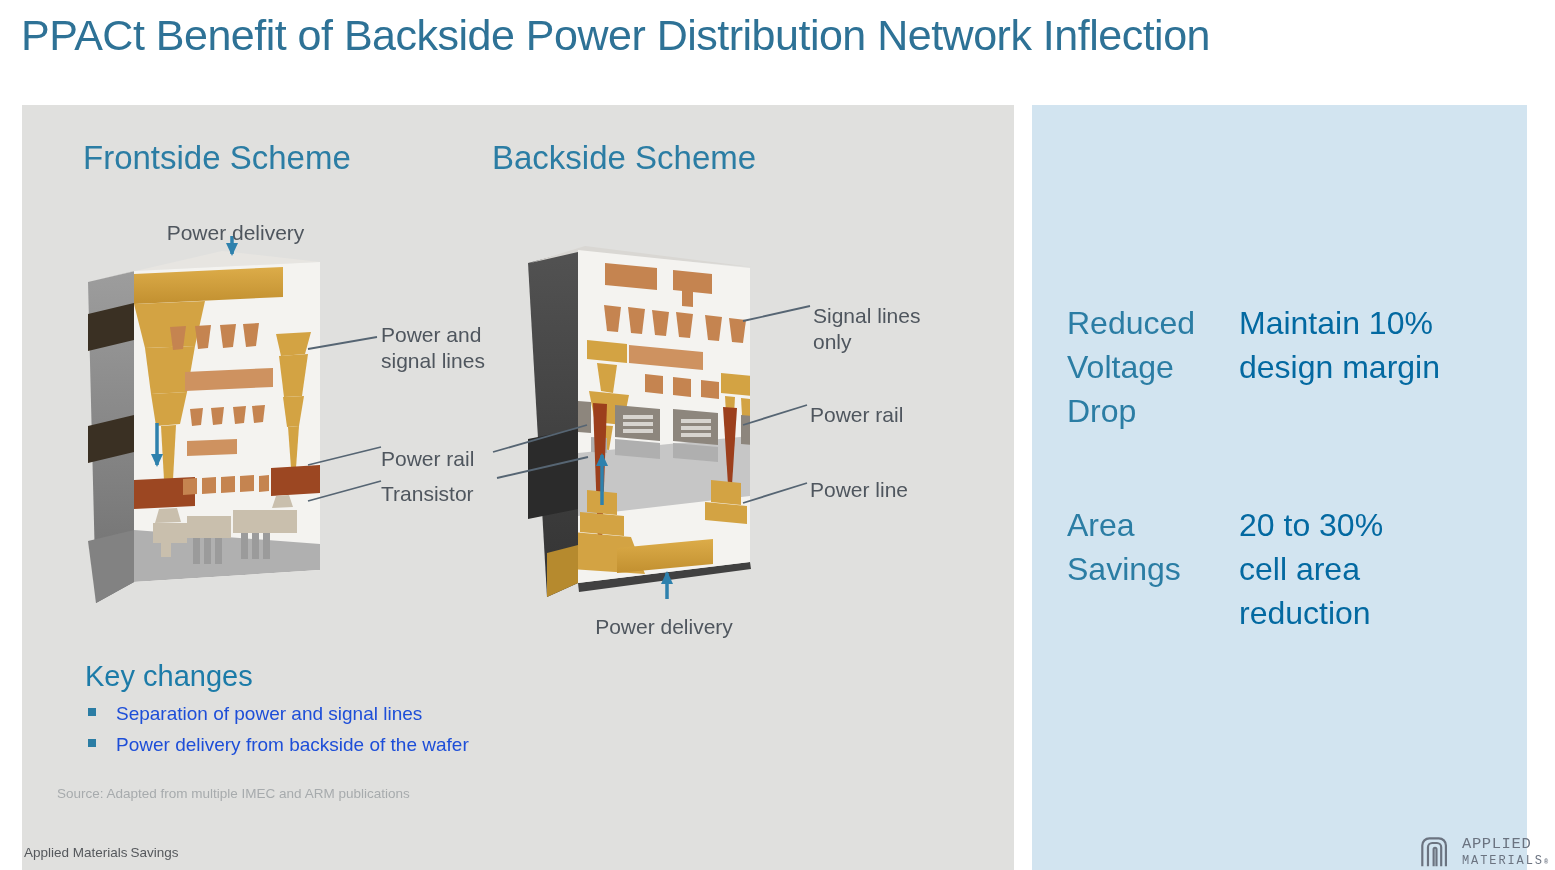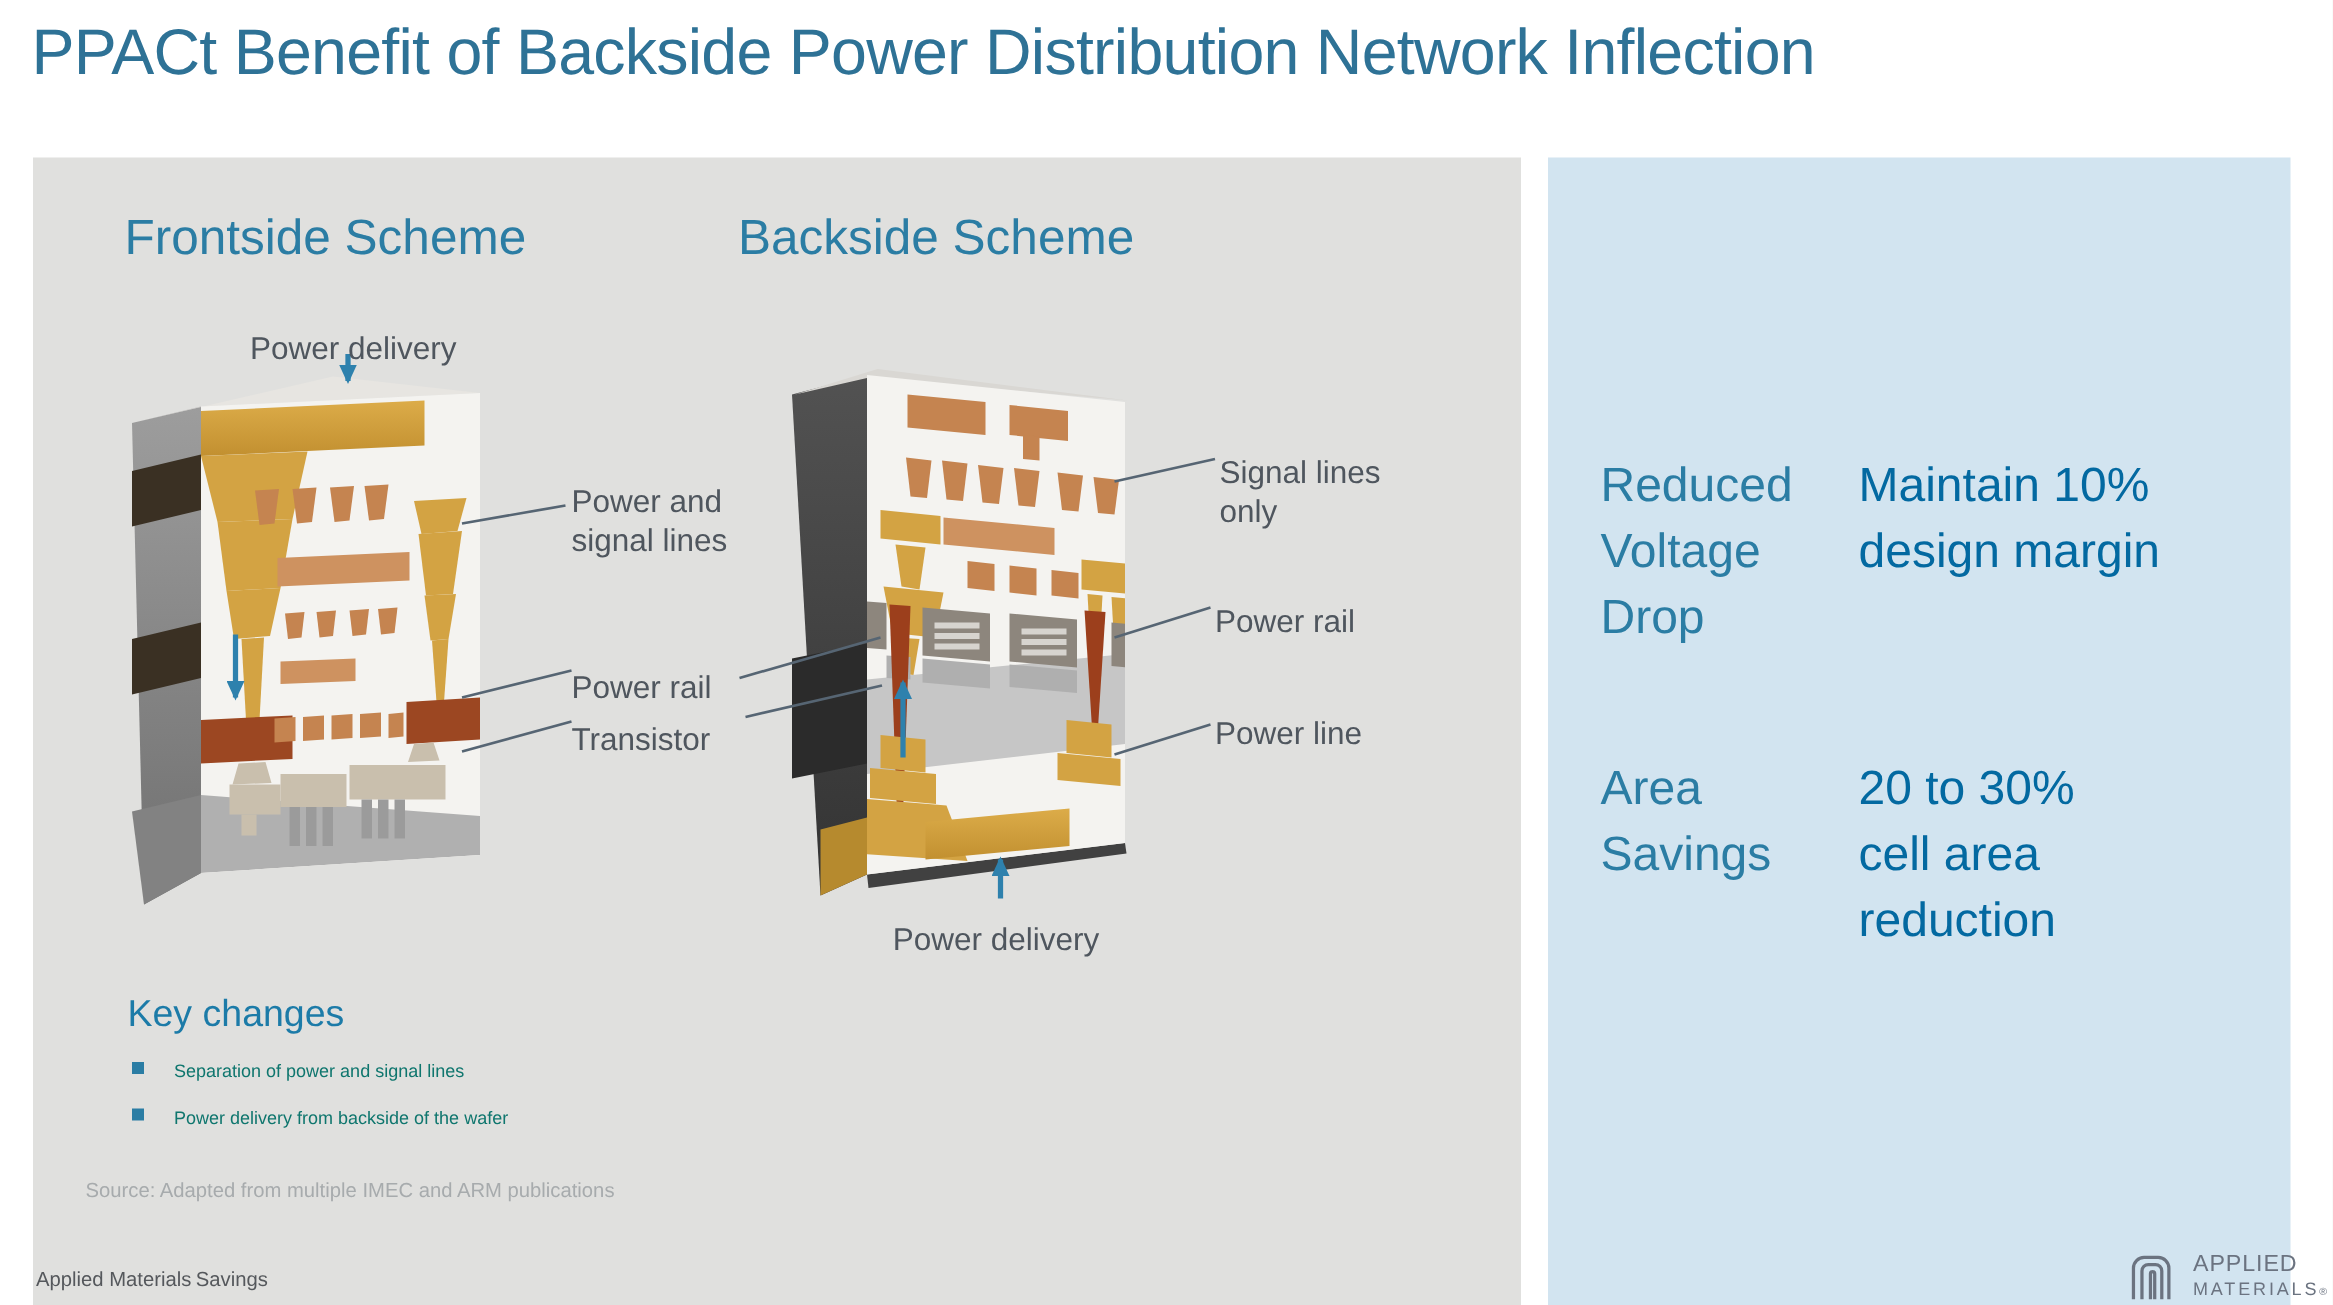--- a/index.html
+++ b/index.html
@@ -26,42 +26,42 @@
   .lbl-tr{left:359px;top:366px;white-space:nowrap;}
   .lbl-slo{left:791px;top:188px;width:130px;}
   .lbl-pr-r{left:788px;top:287px;white-space:nowrap;}
   .lbl-pl{left:788px;top:362px;white-space:nowrap;}
   .lbl-pd-back{left:553px;top:499px;width:178px;text-align:center;}
   
   .svg-front{position:absolute;left:61px;top:143px;width:240px;height:365px;}
   .svg-back{position:absolute;left:505px;top:138px;width:230px;height:360px;}
   .overlay{position:absolute;left:0;top:0;width:992px;height:713px;pointer-events:none;}
   
-  .kc-head{position:absolute;left:63px;top:556px;margin:0;font-size:25px;line-height:31px;
+  .kc-head{position:absolute;left:63px;top:556px;margin:0;font-size:29px;line-height:31px;
            font-weight:400;color:#1C7BA8;}
   .kc-row{position:absolute;left:63px;display:flex;align-items:flex-start;}
   .kc-row.r1{top:597px;}
   .kc-row.r2{top:628px;}
   .kc-bullet{width:8px;height:8px;background:#2B7DA4;margin:6px 20px 0 3px;flex:none;}
-  .kc-text{font-size:12px;line-height:24px;color:#0f766e;white-space:nowrap;}
+  .kc-text{font-size:19px;line-height:24px;color:#1d4ed8;white-space:nowrap;}
   .source{position:absolute;left:35px;top:681px;font-size:13.5px;color:#A7ABAD;}
   
   .b-row{position:absolute;left:0;width:495px;}
   .b-row.r1{top:196px;}
   .b-row.r2{top:398px;}
   .b-label{position:absolute;left:35px;width:160px;font-size:32px;line-height:44px;
            color:#2B7DA4;}
   .b-value{position:absolute;left:207px;font-size:32px;line-height:44px;color:#0369a1;}
   .b-row.r1 .b-value{width:235px;}
   .b-row.r2 .b-value{width:168px;}
   
   .classification{position:absolute;left:24px;top:845px;font-size:13.5px;color:#55585C;}
   .classification .sep{display:inline-block;width:3px;}
-  .logo{position:absolute;left:1418px;top:835px;display:flex;
-        color:#6B7380;}
+  .logo{position:absolute;left:1418px;top:835px;display:flex;align-items:center;
+        color:#6B7380;font-family:Liberation Mono, monospace;}
   .logo-mark{width:36px;height:34px;margin-right:8px;flex:none;}
   .logo-text{line-height:1;}
   .logo-l1{font-size:15.5px;letter-spacing:0.6px;font-weight:500;}
   .logo-l2{font-size:12px;letter-spacing:1.9px;font-weight:500;margin-top:2px;}
   .logo-reg{font-size:7px;vertical-align:baseline;}
 </style>
 </head>
 <body>
 
 <div class="slide">

